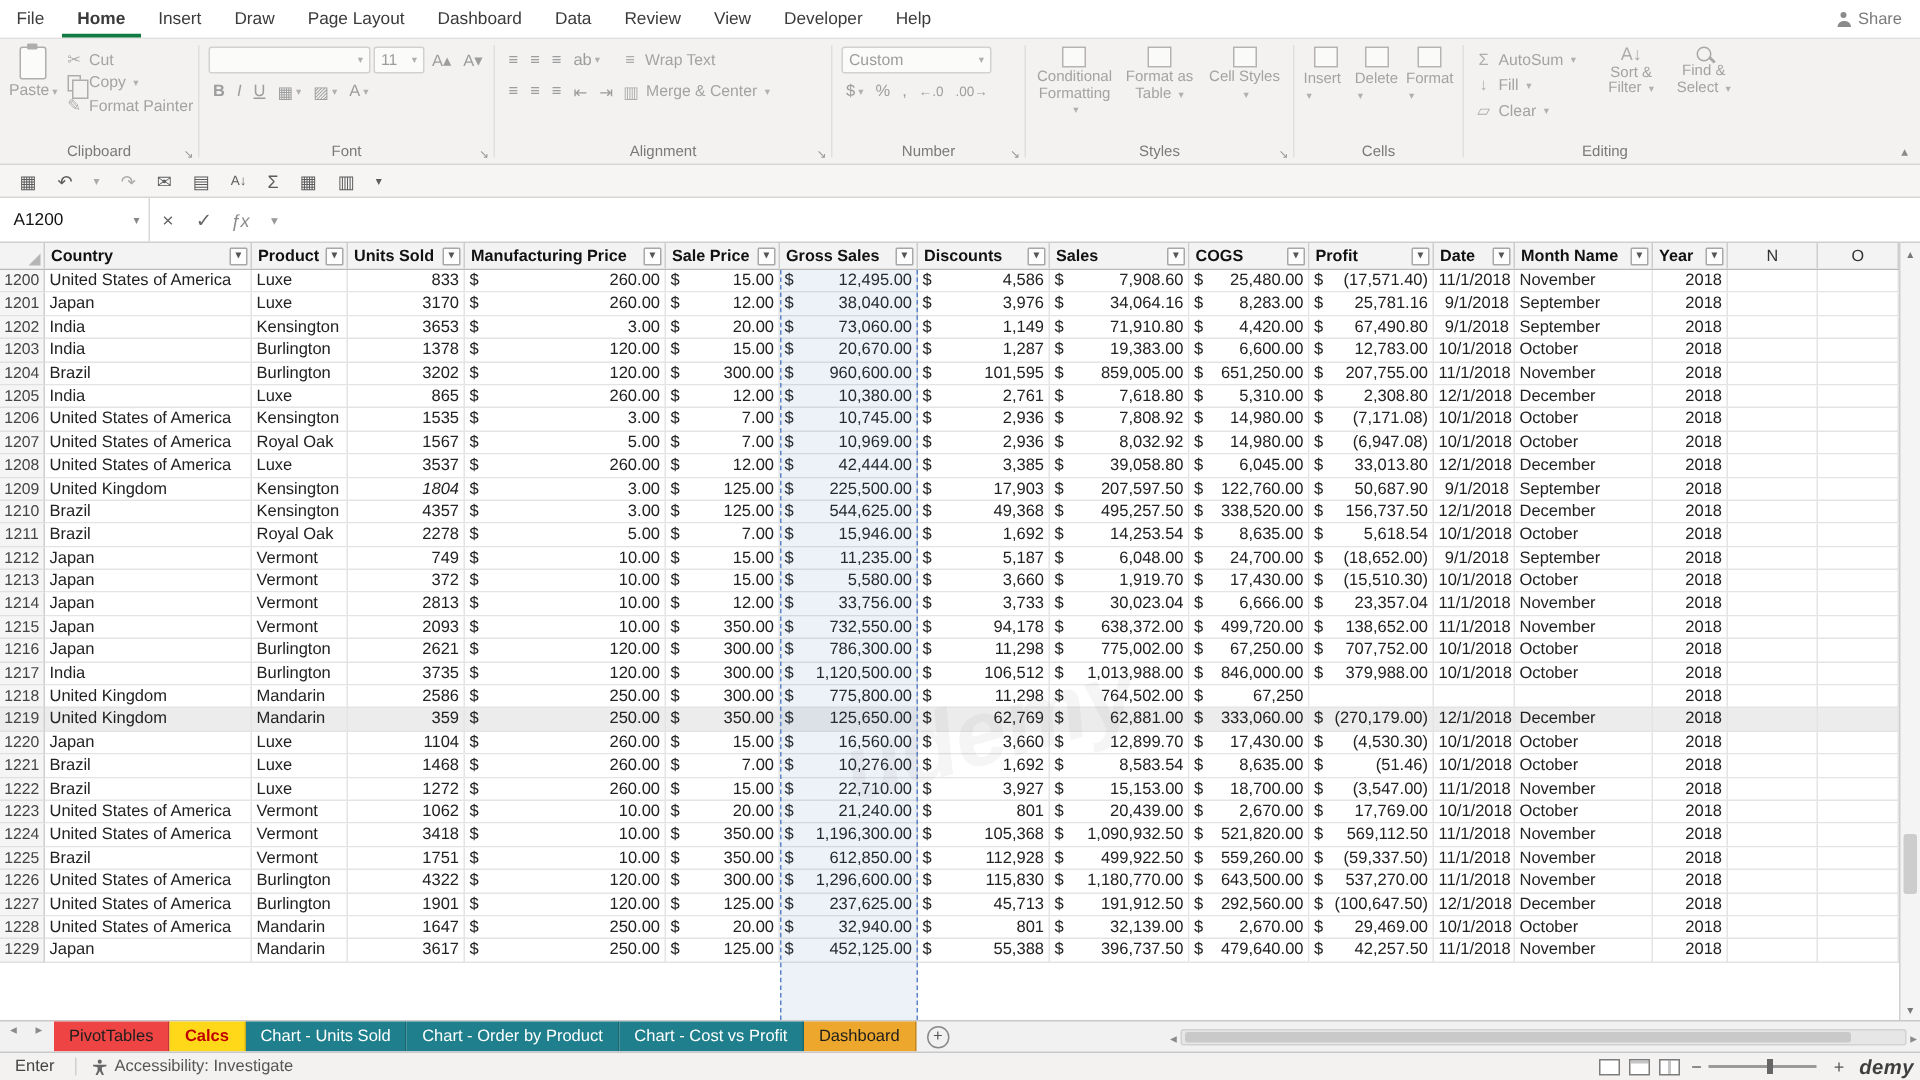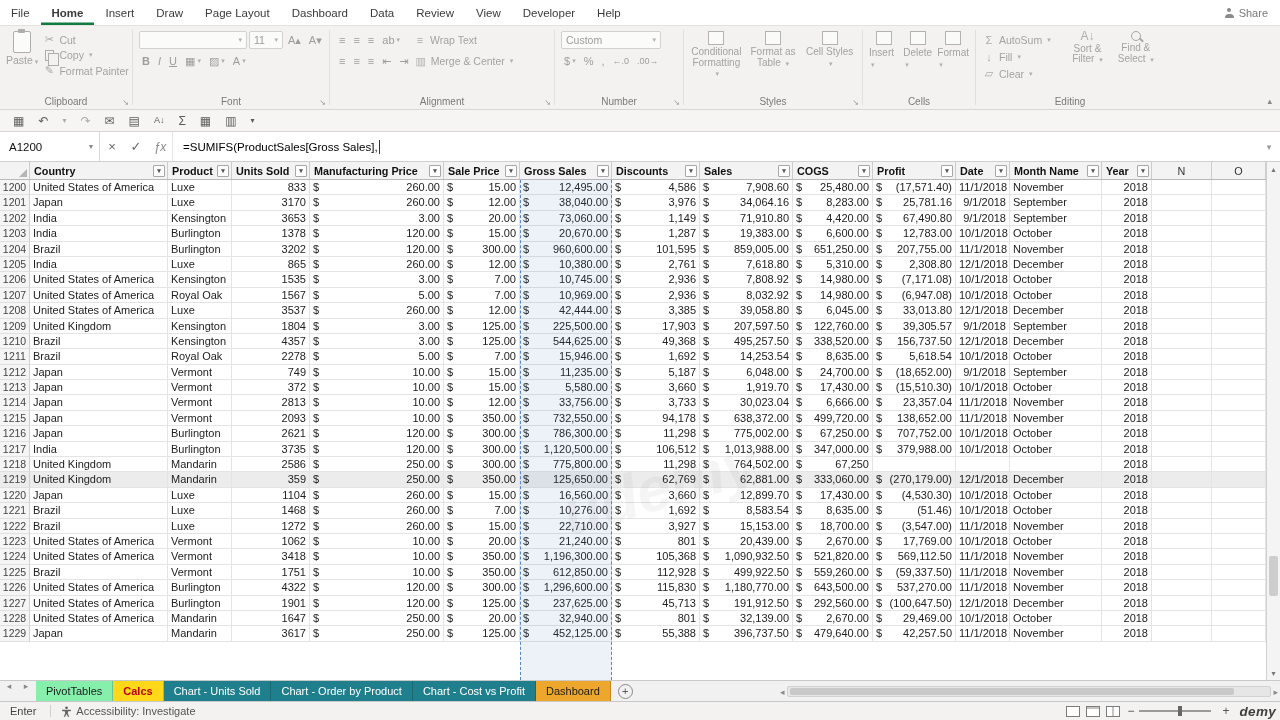--- a/index.html
+++ b/index.html
@@ -359,24 +359,20 @@
     </div>
 
   <div class="fbar">
     <div class="namebox">
       <span>A1200</span>
       <span class="nb-dd">▾</span>
     </div>
     <div class="fb-btn">×</div>
     <div class="fb-btn">✓</div>
     <div class="fb-btn fx">ƒx</div>
-    <div class="fb-formula">
-      <span>=SUMIFS(ProductSales[Gross Sales],</span>
-        <span class="caret"></span>
-    </div>
     <div class="fb-expand">▾</div>
   </div>
 
   <div class="grid">
     <div class="ghead" id="ghead">
         <div class="corner"></div>
         <div class="hcell" style="flex: 0 0 138px;">
           <span>Country</span>
           <span class="filter-btn">▾</span>
         </div>
@@ -781,21 +777,21 @@
           <div class="cell rt" style="flex: 0 0 54px;">12/1/2018</div>
           <div class="cell" style="flex: 0 0 92px;">December</div>
           <div class="cell rt" style="flex: 0 0 50px;">2018</div>
           <div class="cell" style="flex: 0 0 60px;"></div>
           <div class="cell" style="flex: 0 0 54px;"></div>
         </div>
         <div class="grow">
           <div class="cell rownum">1209</div>
           <div class="cell" style="flex: 0 0 138px;">United Kingdom</div>
           <div class="cell" style="flex: 0 0 64px;">Kensington</div>
-          <div class="cell rt" style="flex: 0 0 78px;">1804</div>
+          <div class="cell rt" style="flex: 0 0 78px; font-style: italic;">1804</div>
           <div class="cell cur" style="flex: 0 0 134px;">
             <span>$</span>
             <span>3.00</span>
           </div>
           <div class="cell cur" style="flex: 0 0 76px;">
             <span>$</span>
             <span>125.00</span>
           </div>
           <div class="cell cur" style="flex: 0 0 92px;">
             <span>$</span>
@@ -808,21 +804,21 @@
           <div class="cell cur" style="flex: 0 0 93px;">
             <span>$</span>
             <span>207,597.50</span>
           </div>
           <div class="cell cur" style="flex: 0 0 80px;">
             <span>$</span>
             <span>122,760.00</span>
           </div>
           <div class="cell cur" style="flex: 0 0 83px;">
             <span>$</span>
-            <span>39,305.57</span>
+            <span>50,687.90</span>
           </div>
           <div class="cell rt" style="flex: 0 0 54px;">9/1/2018</div>
           <div class="cell" style="flex: 0 0 92px;">September</div>
           <div class="cell rt" style="flex: 0 0 50px;">2018</div>
           <div class="cell" style="flex: 0 0 60px;"></div>
           <div class="cell" style="flex: 0 0 54px;"></div>
         </div>
         <div class="grow">
           <div class="cell rownum">1210</div>
           <div class="cell" style="flex: 0 0 138px;">Brazil</div>
@@ -1116,21 +1112,21 @@
           <div class="cell cur" style="flex: 0 0 88px;">
             <span>$</span>
             <span>106,512</span>
           </div>
           <div class="cell cur" style="flex: 0 0 93px;">
             <span>$</span>
             <span>1,013,988.00</span>
           </div>
           <div class="cell cur" style="flex: 0 0 80px;">
             <span>$</span>
-            <span>347,000.00</span>
+            <span>846,000.00</span>
           </div>
           <div class="cell cur" style="flex: 0 0 83px;">
             <span>$</span>
             <span>379,988.00</span>
           </div>
           <div class="cell rt" style="flex: 0 0 54px;">10/1/2018</div>
           <div class="cell" style="flex: 0 0 92px;">October</div>
           <div class="cell rt" style="flex: 0 0 50px;">2018</div>
           <div class="cell" style="flex: 0 0 60px;"></div>
           <div class="cell" style="flex: 0 0 54px;"></div>
@@ -1606,21 +1602,21 @@
       <div class="vs-thumb"></div>
       <div class="vs-arrow vs-dn">▾</div>
     </div>
     <div class="wm-center">udemy</div>
   </div>
 
   <div class="tabbar">
     <div class="tab-nav" style="position:absolute;left:0">◂</div>
     <div class="tab-nav" style="position:absolute;left:17px">▸</div>
     <div class="tabs" id="stabs">
-        <div class="stab" style="background: #86efac; color: rgb(29, 29, 29);">PivotTables</div>
+        <div class="stab" style="background: #ef4444; color: rgb(29, 29, 29);">PivotTables</div>
         <div class="stab active" style="background: rgb(255, 217, 25); color: rgb(192, 0, 0);">Calcs</div>
         <div class="stab" style="background: rgb(31, 127, 140); color: rgb(255, 255, 255);">Chart - Units Sold</div>
         <div class="stab" style="background: rgb(31, 127, 140); color: rgb(255, 255, 255);">Chart - Order by Product</div>
         <div class="stab" style="background: rgb(31, 127, 140); color: rgb(255, 255, 255);">Chart - Cost vs Profit</div>
         <div class="stab" style="background: rgb(236, 167, 44); color: rgb(29, 29, 29);">Dashboard</div>
       </div>
     <div class="add-sheet">+</div>
     <div class="hscroll">
       <span class="hs-a">◂</span>
       <div class="hs-track">

